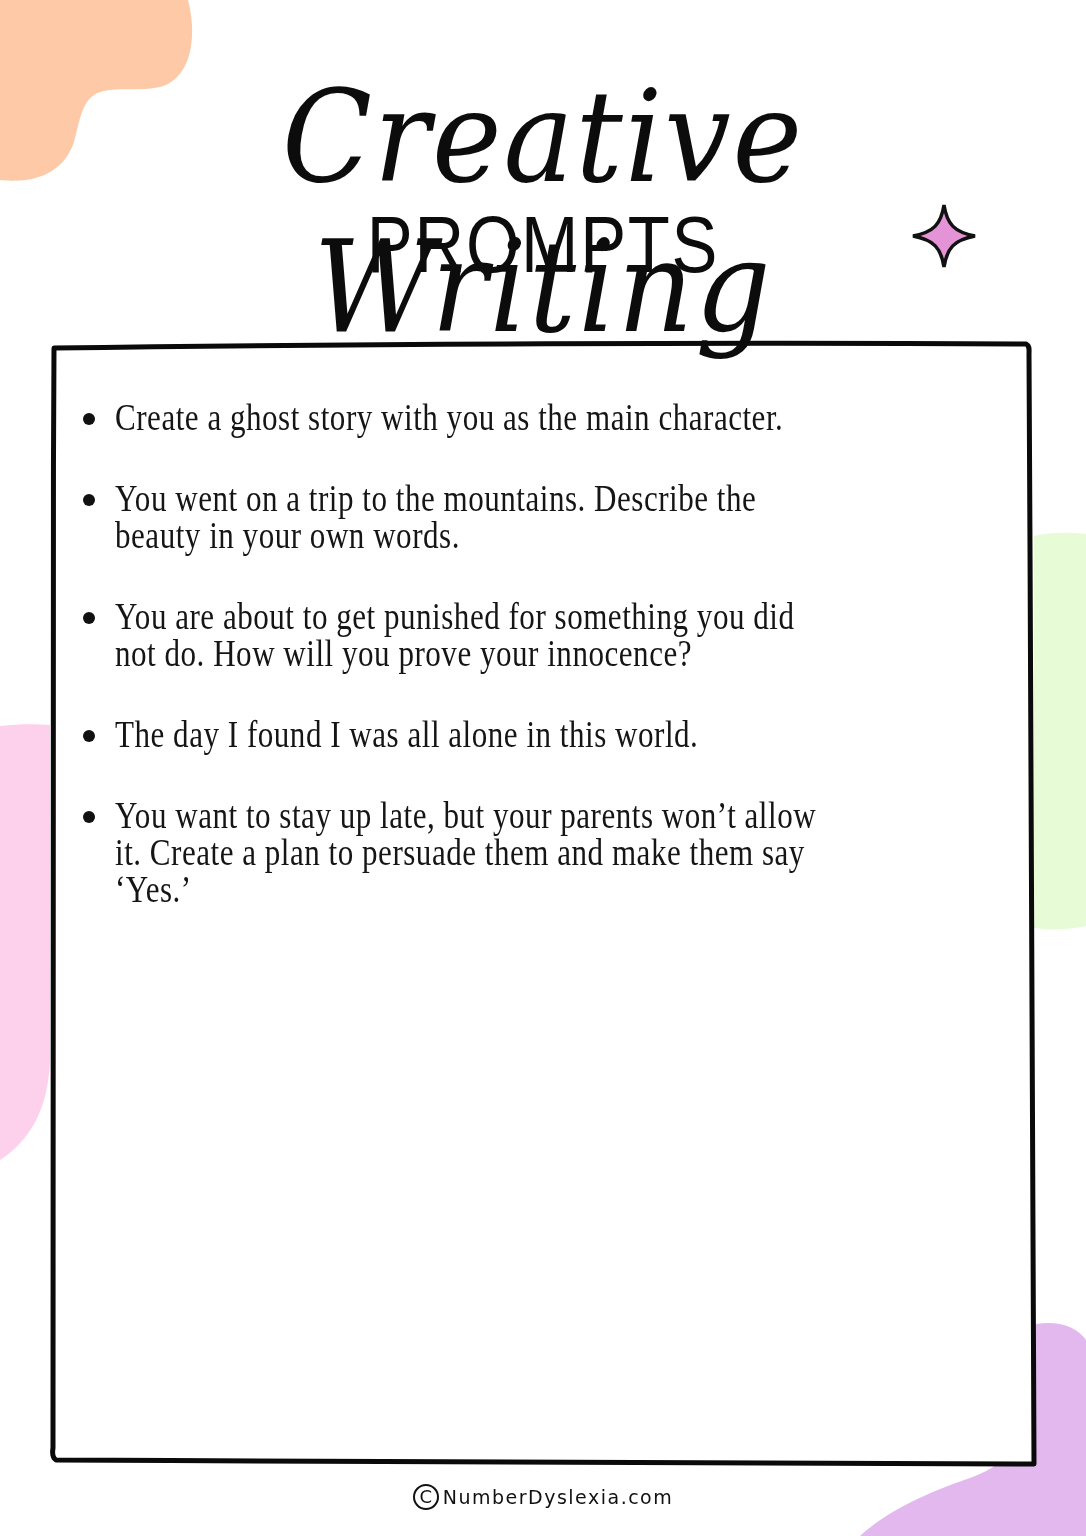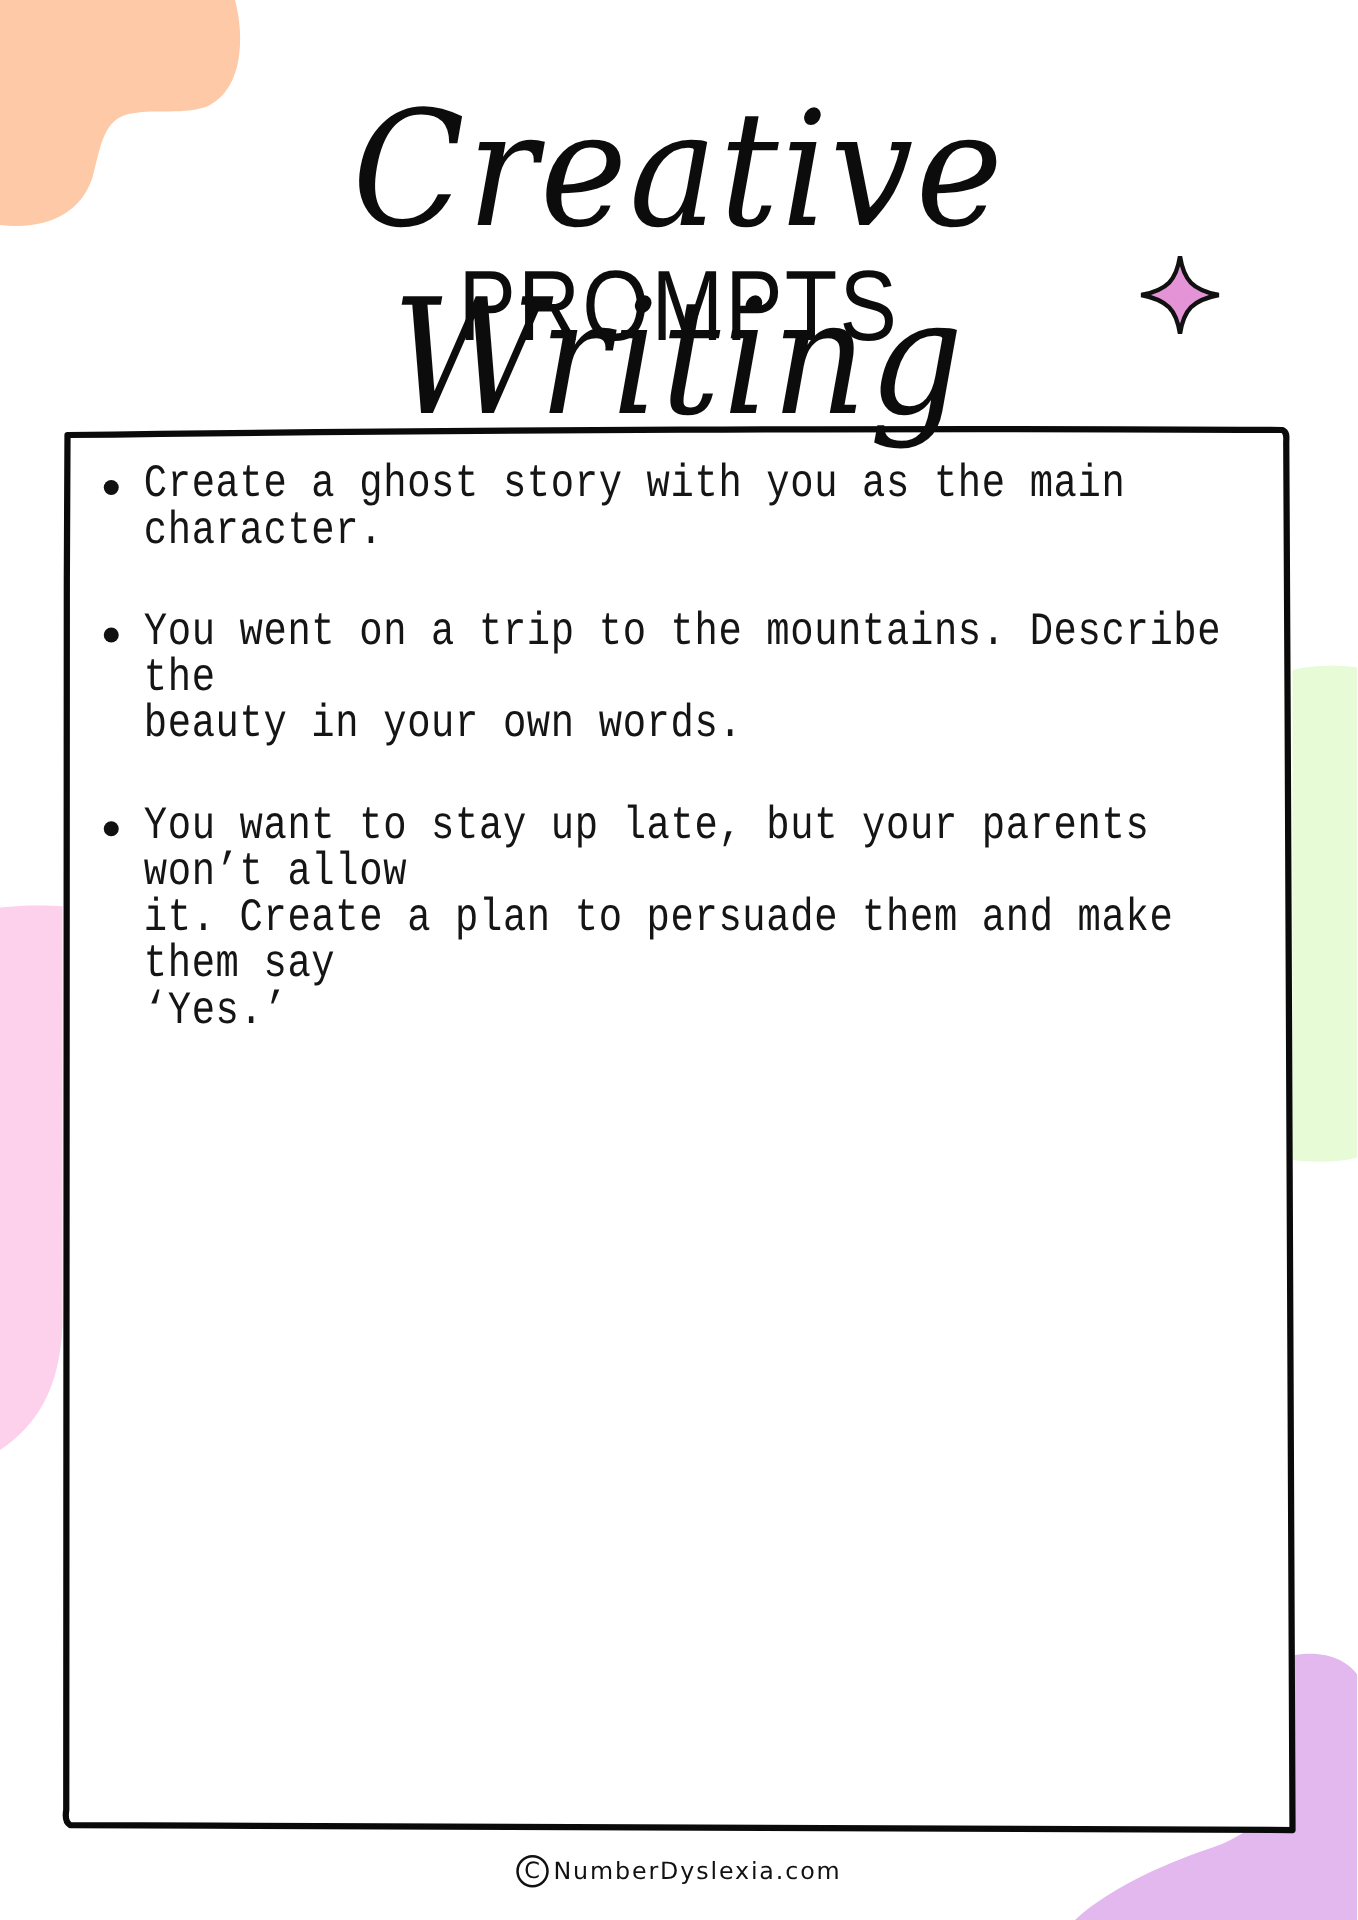--- a/index.html
+++ b/index.html
@@ -69,25 +69,26 @@
       width: 920px;
       margin: 0;
       padding: 0;
       list-style: none;
       z-index: 2;
     }
     .prompt-item {
       position: relative;
       padding-left: 37px;
       margin-bottom: 44px;
-      font-family: Liberation Mono, monospace;
+      font-family: Liberation Serif, serif;
       font-size: 37px;
       line-height: 37px;
       letter-spacing: 0.6px;
       color: #151515;
+      margin-top: 29px;
     }
     .prompt-item .txt {
       display: inline-block;
       transform-origin: left top;
       transform: scaleX(0.84);
       width: 1060px;
       white-space: pre-line;
     }
     .bullet {
       position: absolute;
@@ -163,20 +164,29 @@
     <span class="bullet"></span>
     <span class="txt">Create a ghost story with you as the main character.</span>
   </li>
   <li class="prompt-item">
     <span class="bullet"></span>
     <span class="txt">You went on a trip to the mountains. Describe the
 beauty in your own words.</span>
   </li>
   <li class="prompt-item">
     <span class="bullet"></span>
+    <span class="txt">You are about to get punished for something you did
+not do. How will you prove your innocence?</span>
+  </li>
+  <li class="prompt-item">
+    <span class="bullet"></span>
+    <span class="txt">The day I found I was all alone in this world.</span>
+  </li>
+  <li class="prompt-item">
+    <span class="bullet"></span>
     <span class="txt">You want to stay up late, but your parents won’t allow
 it. Create a plan to persuade them and make them say
 ‘Yes.’</span>
   </li>
 </ul>
 
 <div class="footer">
   <span class="copyright-icon">C</span>
   <span>NumberDyslexia.com</span>
 </div>

